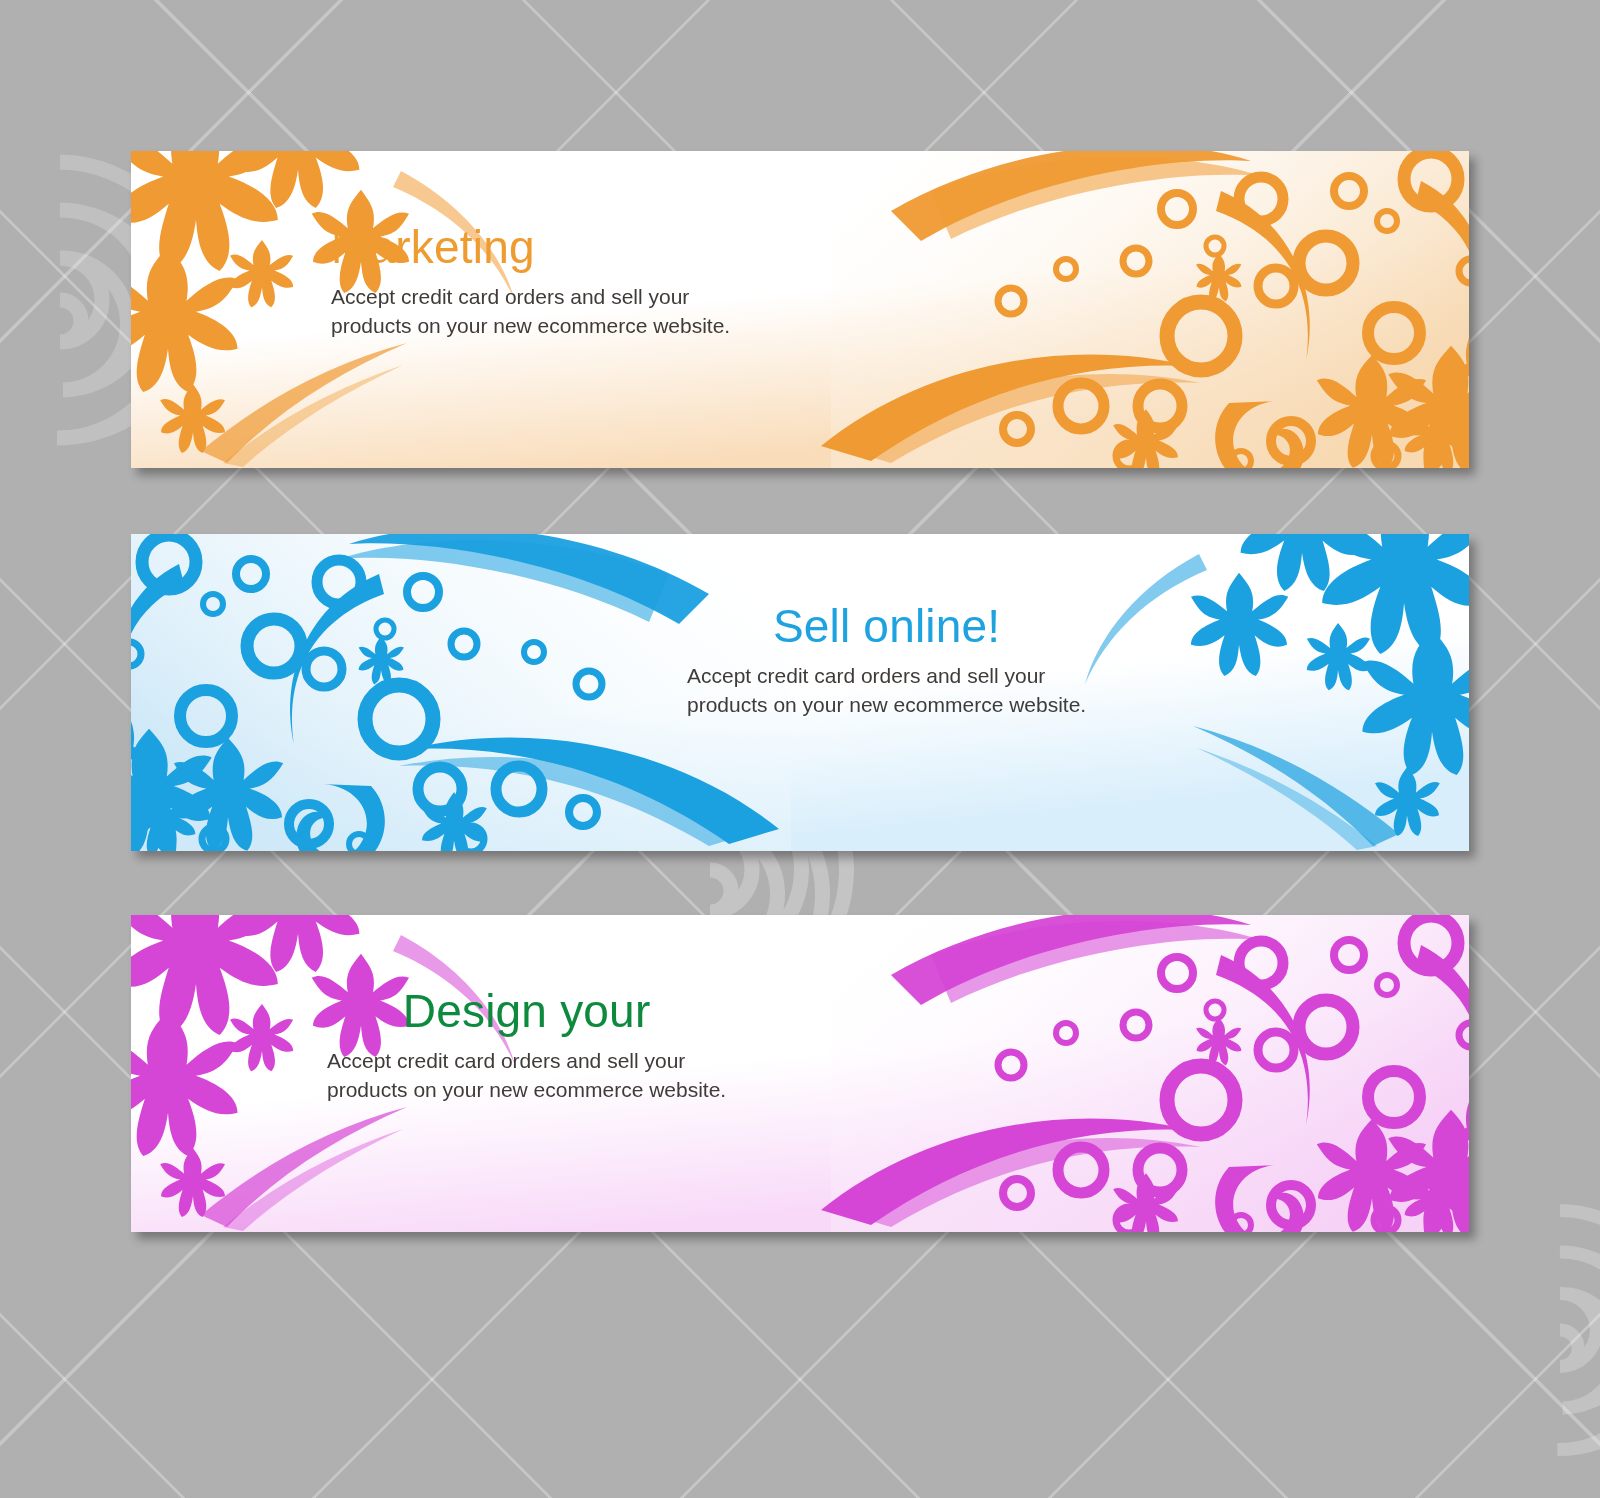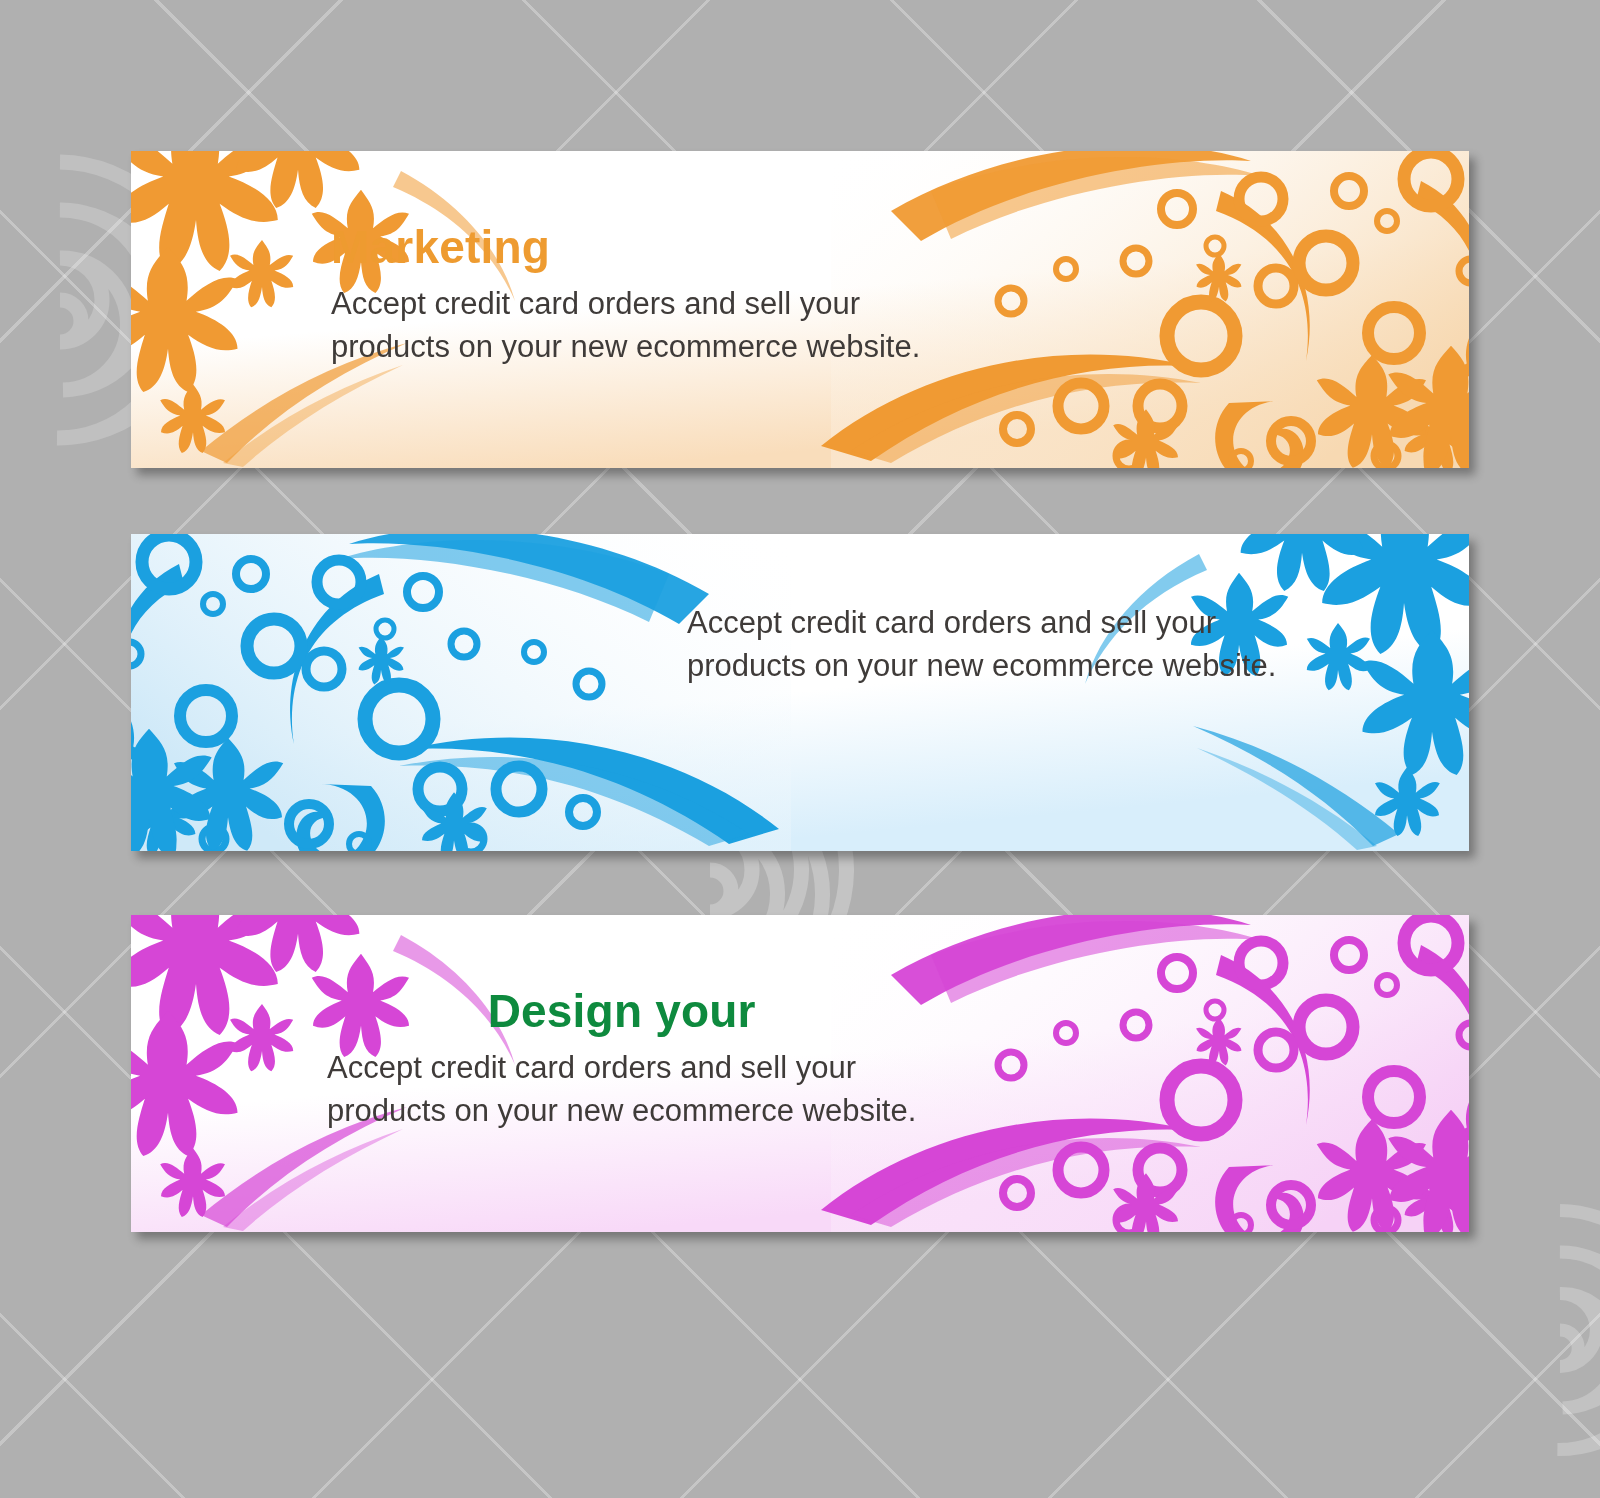--- a/index.html
+++ b/index.html
@@ -60,28 +60,28 @@
     height: 100%;
     display: block;
   }
   .banner-text {
     position: absolute;
     z-index: 5;
   }
   .headline {
     margin: 0 0 12px 0;
     font-size: 46px;
-    font-weight: 700;
+    font-weight: 400;
     letter-spacing: 0.2px;
     line-height: 1.05;
     white-space: nowrap;
   }
   .body-copy {
     margin: 0;
-    font-size: 31px;
+    font-size: 21px;
     font-weight: 400;
     color: #3f3b39;
     line-height: 1.38;
     white-space: pre-line;
   }
 
   
   #banner-marketing { left: 131px; top: 151px; width: 1338px; height: 317px; }
   #banner-marketing .banner-text { left: 200px; top: 72px; }
   #banner-marketing .headline { color: #EE9B30; }
@@ -325,20 +325,21 @@
         <use href="#fl6" x="92" y="86" width="78" height="78"></use>
         <use href="#fl6" x="22" y="230" width="80" height="80"></use>
 
         <path d="M70 300 C130 250 200 212 276 192 C206 222 144 262 96 312 Z" opacity="0.7"></path>
         <path d="M92 312 C146 268 206 236 272 214 C212 242 156 276 112 316 Z" opacity="0.4"></path>
         <path d="M270 20 C330 52 370 100 384 150 C364 104 324 62 262 36 Z" opacity="0.55"></path>
       </g>
     </svg>
 
     <div class="banner-text">
+      <h2 class="headline">Sell online!</h2>
       <p class="body-copy">Accept credit card orders and sell your
 products on your new ecommerce website.</p>
     </div>
   </div>
 
   <div class="banner" id="banner-design">
     <svg class="art" viewBox="0 0 1338 317" preserveAspectRatio="none">
       <defs>
         <linearGradient id="tintP" x1="0" y1="0" x2="0.35" y2="1">
           <stop offset="0%" stop-color="#ffffff"></stop>

